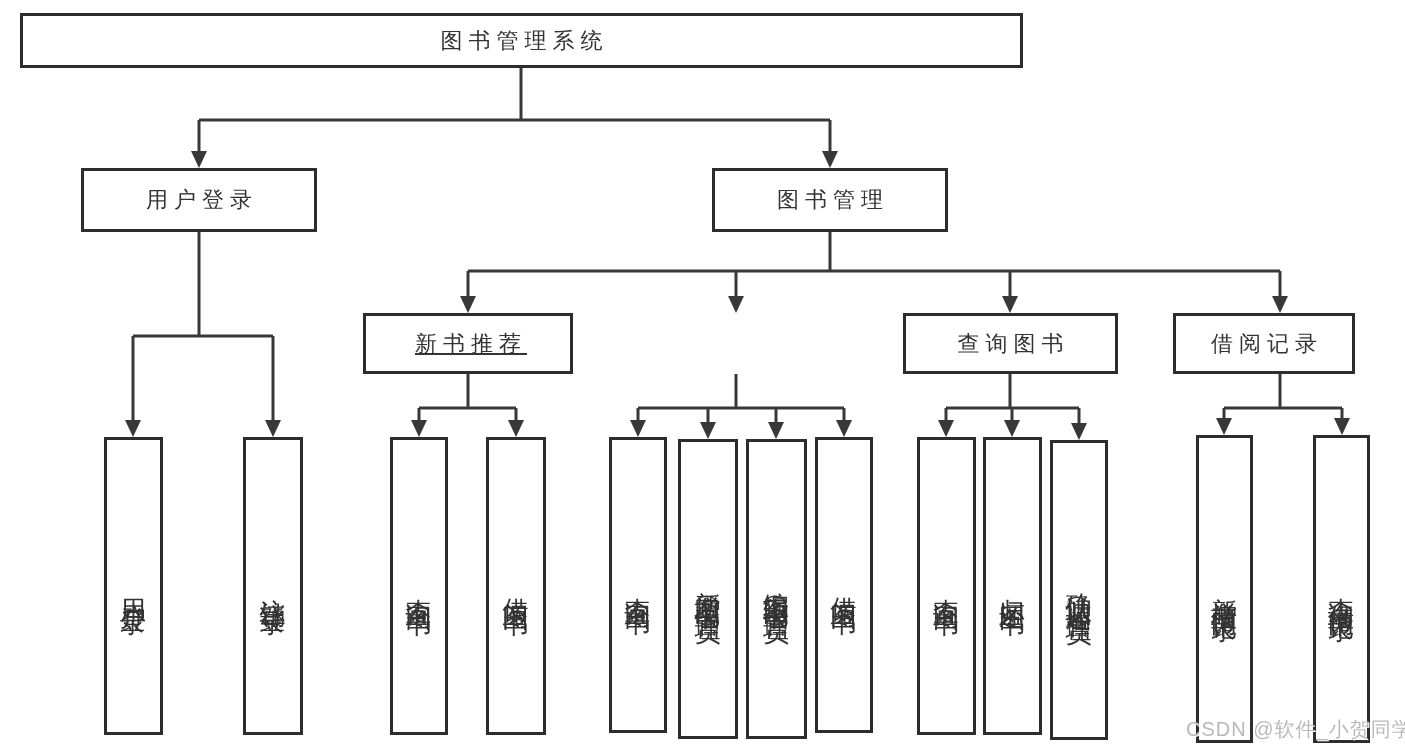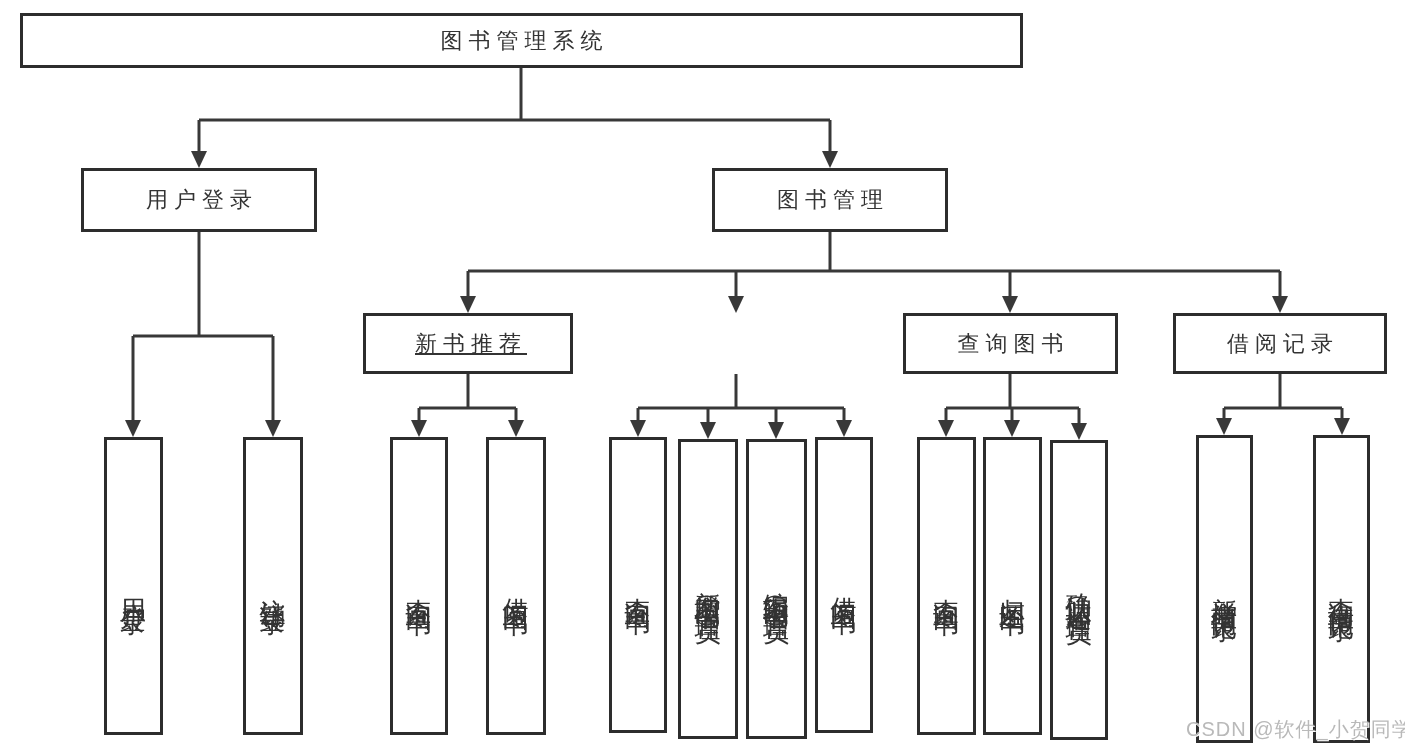--- a/index.html
+++ b/index.html
@@ -160,21 +160,21 @@
   <div class="box" style="left:712px; top:168px; width:236px; height:64px;text-align:right;">
     <span class="hlabel">图书管理</span>
   </div>
 
   <div class="box" style="left:363px; top:313px; width:210px; height:61px;text-decoration:underline;">
     <span class="hlabel">新书推荐</span>
   </div>
   <div class="box" style="left:903px; top:313px; width:215px; height:61px;">
     <span class="hlabel">查询图书</span>
   </div>
-  <div class="box" style="left:1173px; top:313px; width:214px; height:61px;">
+  <div class="box" style="left:1173px; top:313px; width:182px; height:61px;">
     <span class="hlabel">借阅记录</span>
   </div>
 
   <div class="box" style="left:104px; top:437px; width:59px; height:298px;">
     <span class="vlabel">用户登录</span>
   </div>
   <div class="box" style="left:243px; top:437px; width:60px; height:298px;">
     <span class="vlabel">注销登录</span>
   </div>
 

